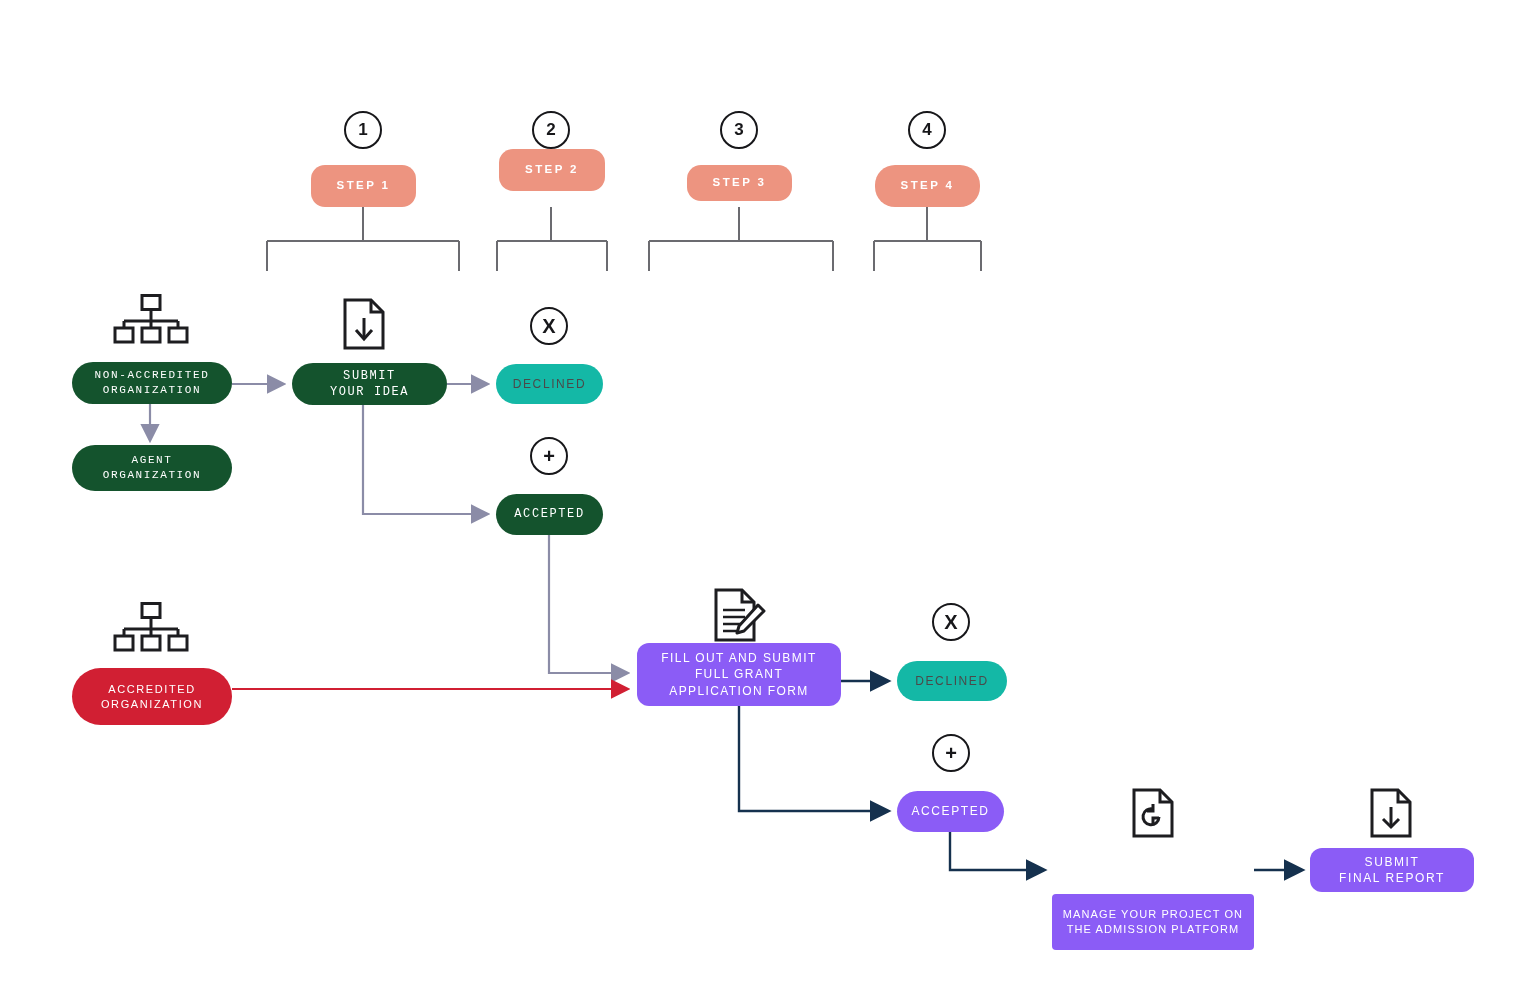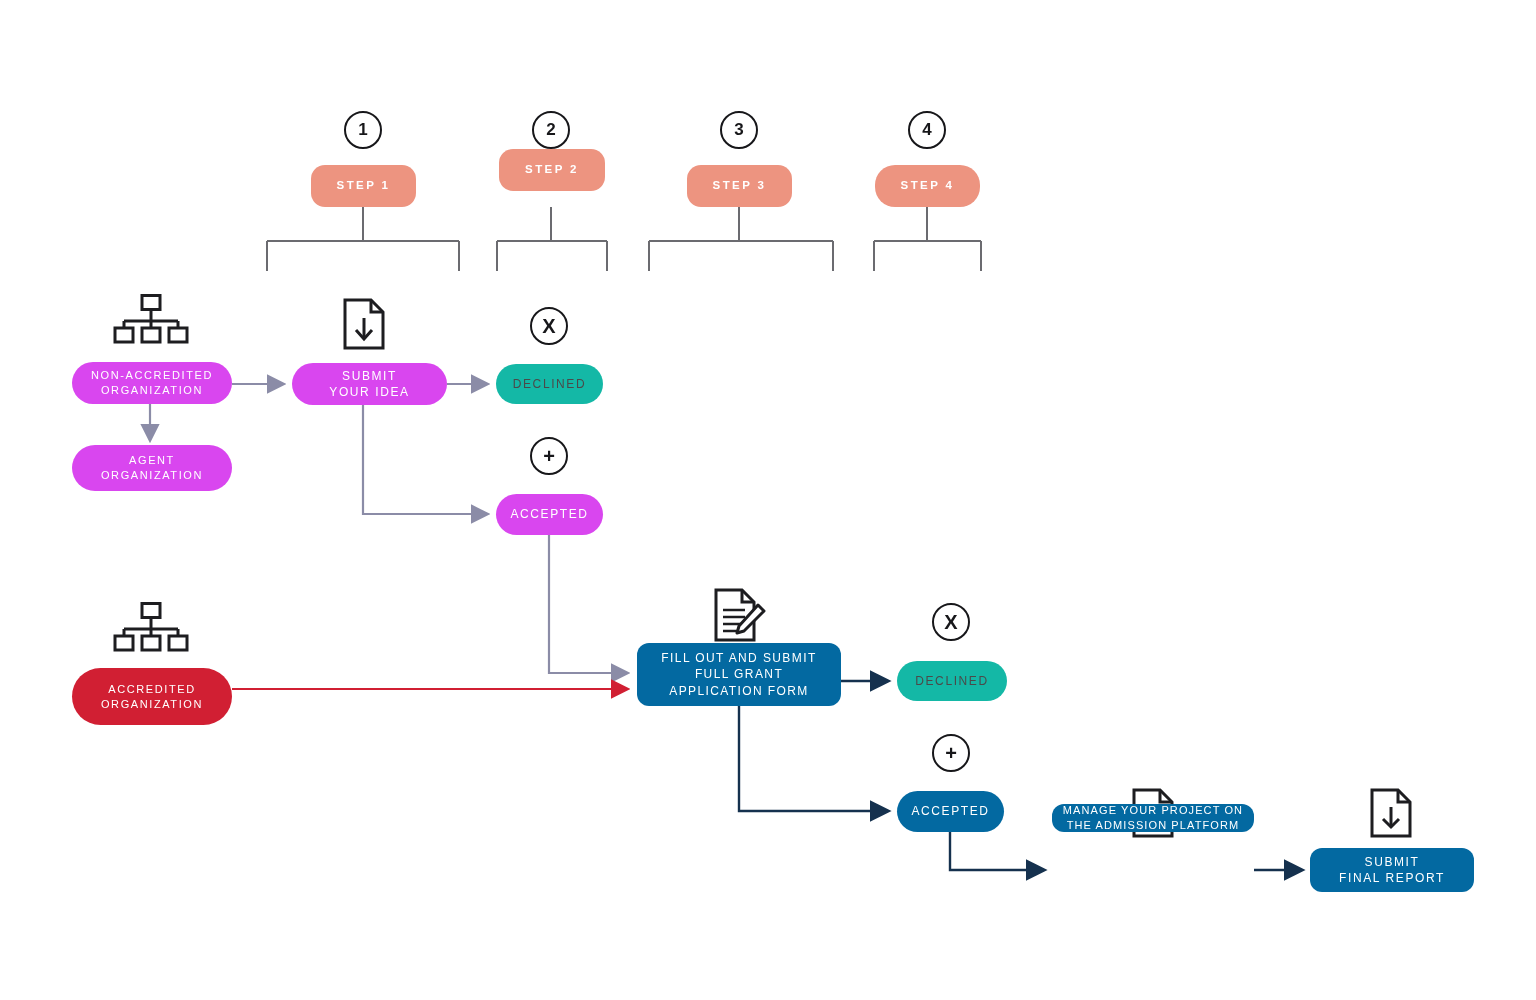--- a/index.html
+++ b/index.html
@@ -55,24 +55,24 @@
   .badge {
     position: absolute;
     width: 38px; height: 38px;
     border: 2.5px solid #17171a;
     border-radius: 50%;
     display: flex; align-items: center; justify-content: center;
     font-size: 20px; font-weight: 700; color: #17171a;
     background: #fff;
     line-height: 1;
   }
-  .purple  { background: #d946ef; color: #ffffff; }
+  .purple  { background: #14532d; color: #ffffff; font-family: Liberation Mono, monospace; }
   .peach   { background: #14b8a6; color: #4a4a4a; }
   .red     { background: #D11F33; color: #ffffff; }
-  .navy    { background: #0369a1; color: #ffffff; }
+  .navy    { background: #8b5cf6; color: #ffffff; }
 
   .t11 { font-size: 11px; }
   .t12 { font-size: 12px; }
 
   .icon { position: absolute; }
 </style>
 </head>
 <body>
 
 <div id="canvas">
@@ -192,21 +192,21 @@
   <div class="num-circle" style="left:908px; top:111px;">
     <span>4</span>
   </div>
 
   <div class="node step-pill" style="left:311px; top:165px; width:105px; height:42px;">
     <span>STEP 1</span>
   </div>
   <div class="node step-pill" style="left:499px; top:149px; width:106px; height:42px;">
     <span>STEP 2</span>
   </div>
-  <div class="node step-pill" style="left:687px; top:165px; width:105px; height:42px;">
+  <div class="node step-pill" style="left:687px; top:165px; width:105px; height:36px;">
     <span>STEP 3</span>
   </div>
   <div class="node step-pill" style="left:875px; top:165px; width:105px; height:42px;border-radius:20px;">
     <span>STEP 4</span>
   </div>
 
   <div class="node purple t11" style="left:72px; top:362px; width:160px; height:42px;">
     <span>
       <span>NON-ACCREDITED</span>
       <span>ORGANIZATION</span>
@@ -267,21 +267,21 @@
   </div>
 
   <div class="badge" style="left:932px; top:734px;">
     <span>+</span>
   </div>
 
   <div class="node navy t12" style="left:897px; top:791px; width:107px; height:41px;">
     <span>ACCEPTED</span>
   </div>
 
-  <div class="node navy t11" style="left:1052px; top:804px; width:202px; height:28px; border-radius:12px; letter-spacing:1.1px;">
+  <div class="node navy t11" style="left:1052px; top:894px; width:202px; height:56px; border-radius:4px; letter-spacing:1.1px;">
     <span>
       <span>MANAGE YOUR PROJECT ON</span>
       <span>THE ADMISSION PLATFORM</span>
     </span>
   </div>
 
   <div class="node navy t12" style="left:1310px; top:848px; width:164px; height:44px; border-radius:12px;">
     <span>
       <span>SUBMIT</span>
       <span>FINAL REPORT</span>

